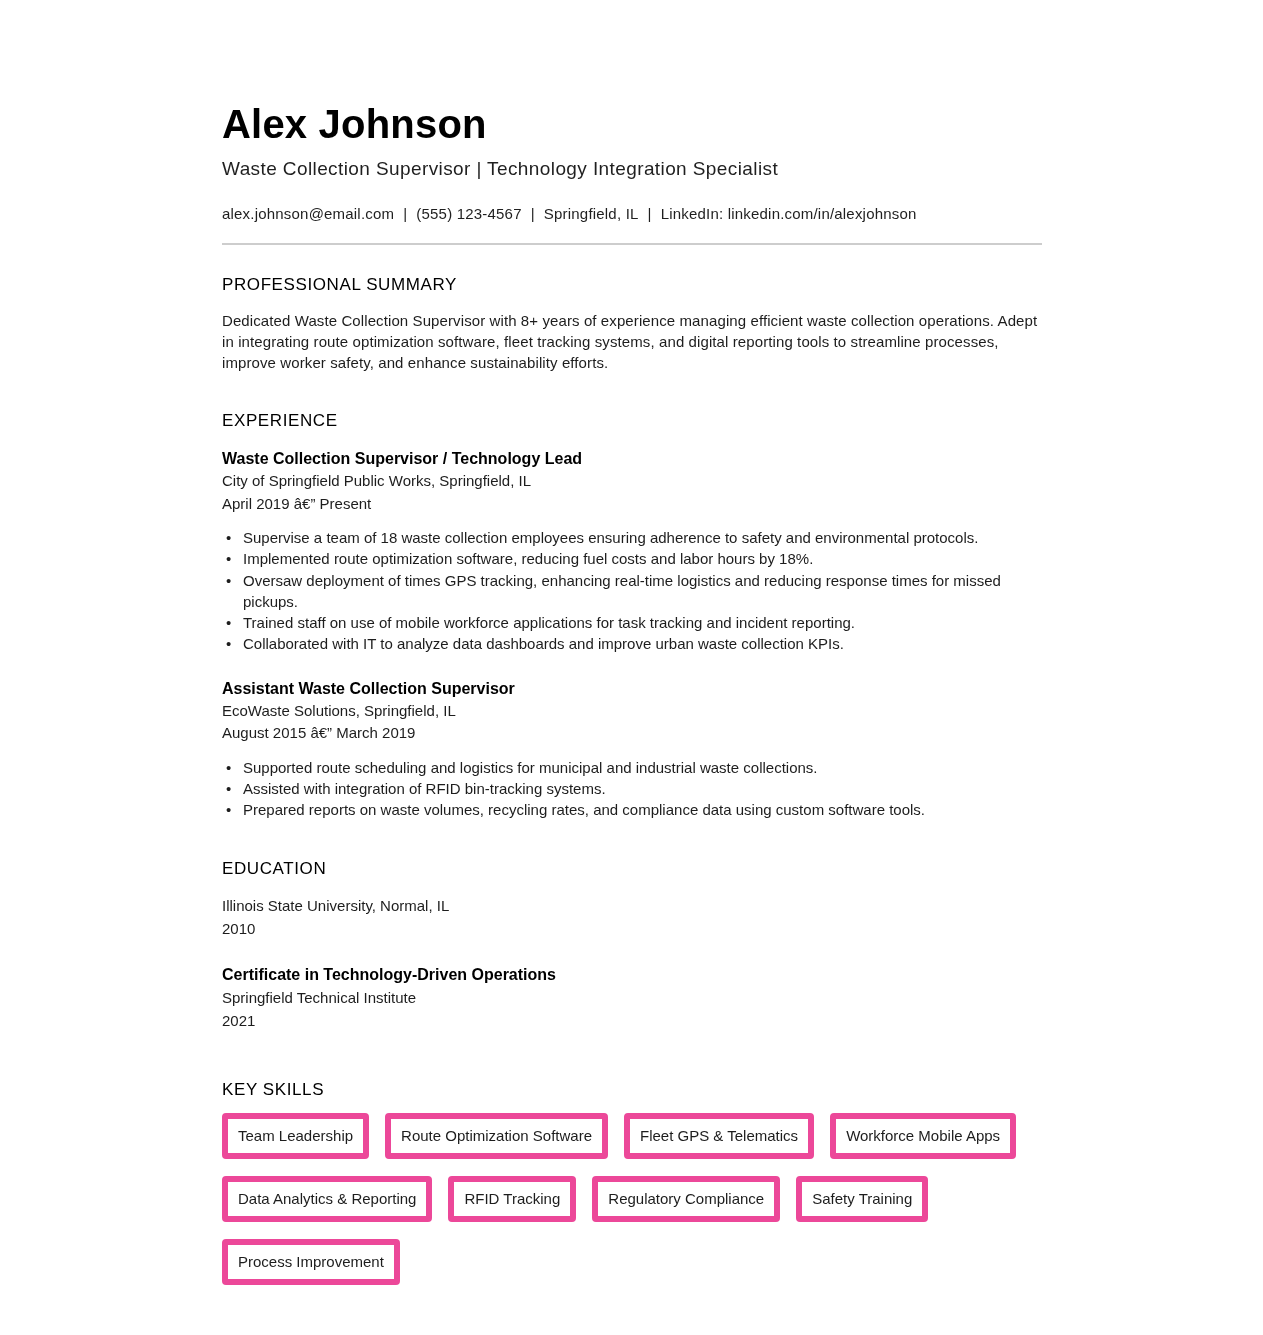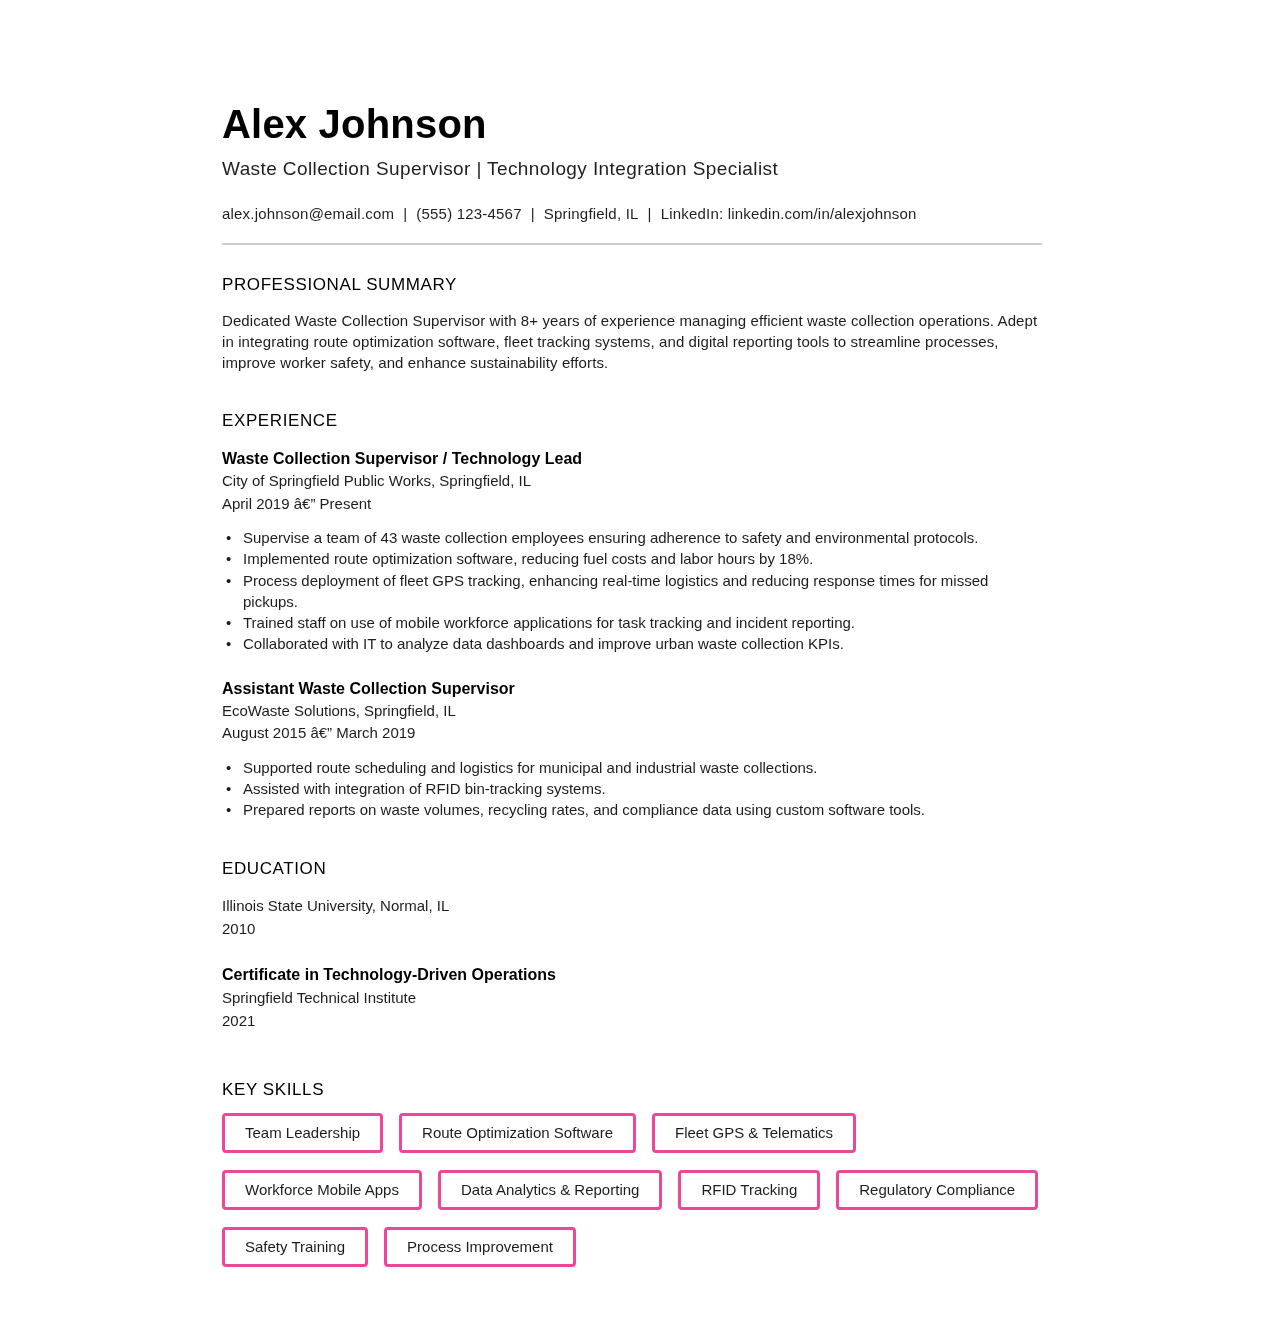--- a/index.html
+++ b/index.html
@@ -116,23 +116,23 @@
   .skills-heading { margin-top: 48px; }
   .chips {
     margin-top: 13px;
     display: flex;
     flex-wrap: wrap;
     column-gap: 16px;
     row-gap: 17px;
     width: 820px;
   }
   .chip {
-    border: 3px solid #ec4899;
+    border: 6px solid #ec4899;
     border-radius: 4px;
-    padding: 8px 20px;
+    padding: 8px 10px;
     font-size: 15px;
     line-height: 18px;
     color: #1d1d1d;
     background: #ffffff;
     white-space: nowrap;
   }
 </style>
 </head>
 <body>
 
@@ -151,23 +151,23 @@
     <div class="section-heading summary-heading">PROFESSIONAL SUMMARY</div>
     <div class="summary-text">Dedicated Waste Collection Supervisor with 8+ years of experience managing efficient waste collection operations. Adept in integrating route optimization software, fleet tracking systems, and digital reporting tools to streamline processes, improve worker safety, and enhance sustainability efforts.</div>
 
     <div class="section-heading experience-heading">EXPERIENCE</div>
 
     <div class="job">
       <div class="job-title">Waste Collection Supervisor / Technology Lead</div>
       <div class="job-meta">City of Springfield Public Works, Springfield, IL</div>
       <div class="job-meta">April 2019 â€” Present</div>
       <ul class="bullets">
-        <li>Supervise a team of 43 waste collection employees ensuring adherence to safety and environmental protocols.</li>
+        <li>Supervise a team of 18 waste collection employees ensuring adherence to safety and environmental protocols.</li>
         <li>Implemented route optimization software, reducing fuel costs and labor hours by 18%.</li>
-        <li>Process deployment of fleet GPS tracking, enhancing real-time logistics and reducing response times for missed pickups.</li>
+        <li>Oversaw deployment of times GPS tracking, enhancing real-time logistics and reducing response times for missed pickups.</li>
         <li>Trained staff on use of mobile workforce applications for task tracking and incident reporting.</li>
         <li>Collaborated with IT to analyze data dashboards and improve urban waste collection KPIs.</li>
       </ul>
     </div>
 
     <div class="job">
       <div class="job-title">Assistant Waste Collection Supervisor</div>
       <div class="job-meta">EcoWaste Solutions, Springfield, IL</div>
       <div class="job-meta">August 2015 â€” March 2019</div>
       <ul class="bullets">

